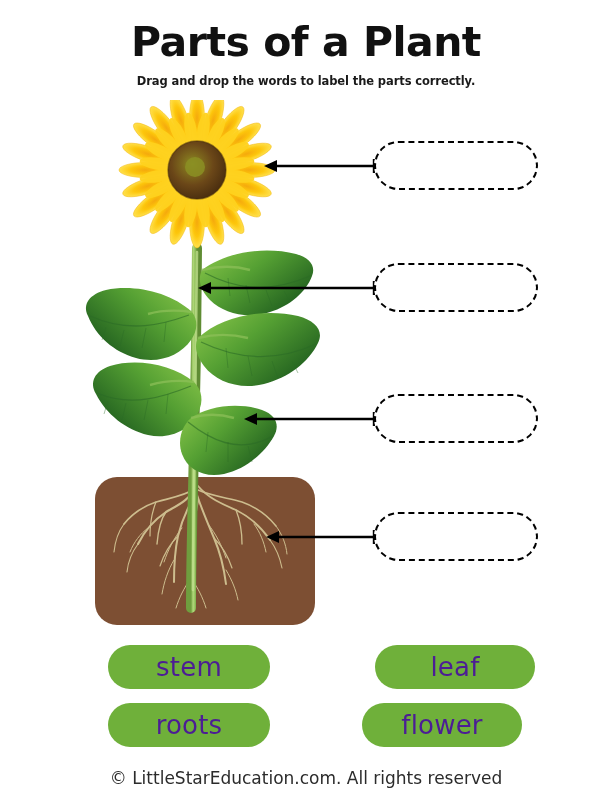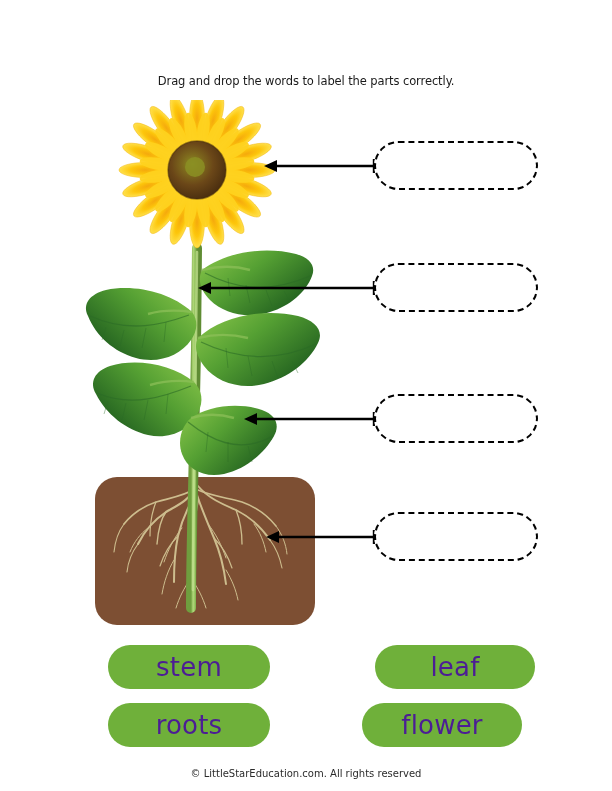--- a/index.html
+++ b/index.html
@@ -33,21 +33,21 @@
     color: #111111;
     line-height: 1;
   }
   #subtitle {
     position: absolute;
     left: 0;
     top: 74px;
     width: 612px;
     text-align: center;
     font-family: "DejaVu Sans", sans-serif;
-    font-weight: 400;
+    font-weight: 700;
     font-size: 11.5px;
     letter-spacing: -0.1px;
     color: #1a1a1a;
   }
 
   
   #illustration {
     position: absolute;
     left: 78px;
     top: 100px;
@@ -91,30 +91,31 @@
   }
 
   
   #footer {
     position: absolute;
     left: 0;
     top: 768px;
     width: 612px;
     text-align: center;
     font-family: "DejaVu Sans", sans-serif;
-    font-size: 10px;
+    font-size: 17px;
     font-weight: 400;
     color: #2b2b2b;
   }
 </style>
 </head>
 <body>
 
 <div id="page">
 
+  <div id="title">Parts of a Plant</div>
   <div id="subtitle">Drag and drop the words to label the parts correctly.</div>
 
   <div id="illustration">
     <svg width="262" height="532" viewBox="0 0 262 532" xmlns="http://www.w3.org/2000/svg">
       <defs>
         <radialGradient id="petalGrad" cx="50%" cy="50%" r="50%">
           <stop offset="0%" stop-color="#f5a90d"></stop>
           <stop offset="55%" stop-color="#fdc60b"></stop>
           <stop offset="100%" stop-color="#ffe14d"></stop>
         </radialGradient>

